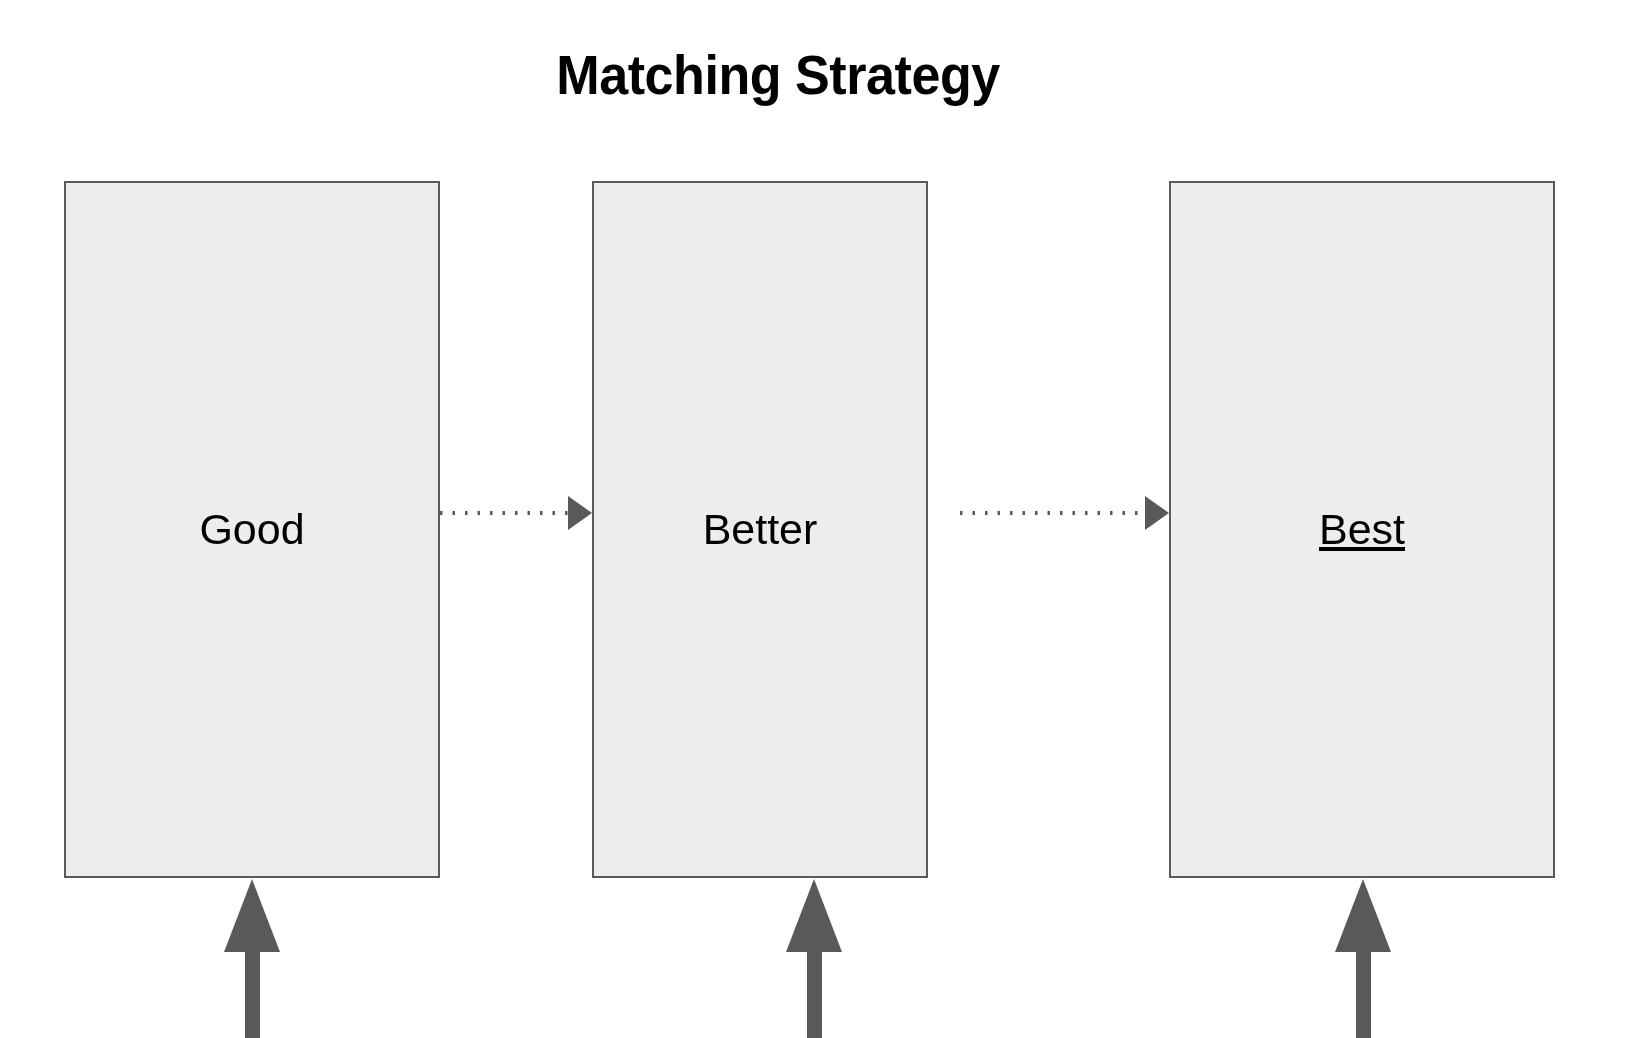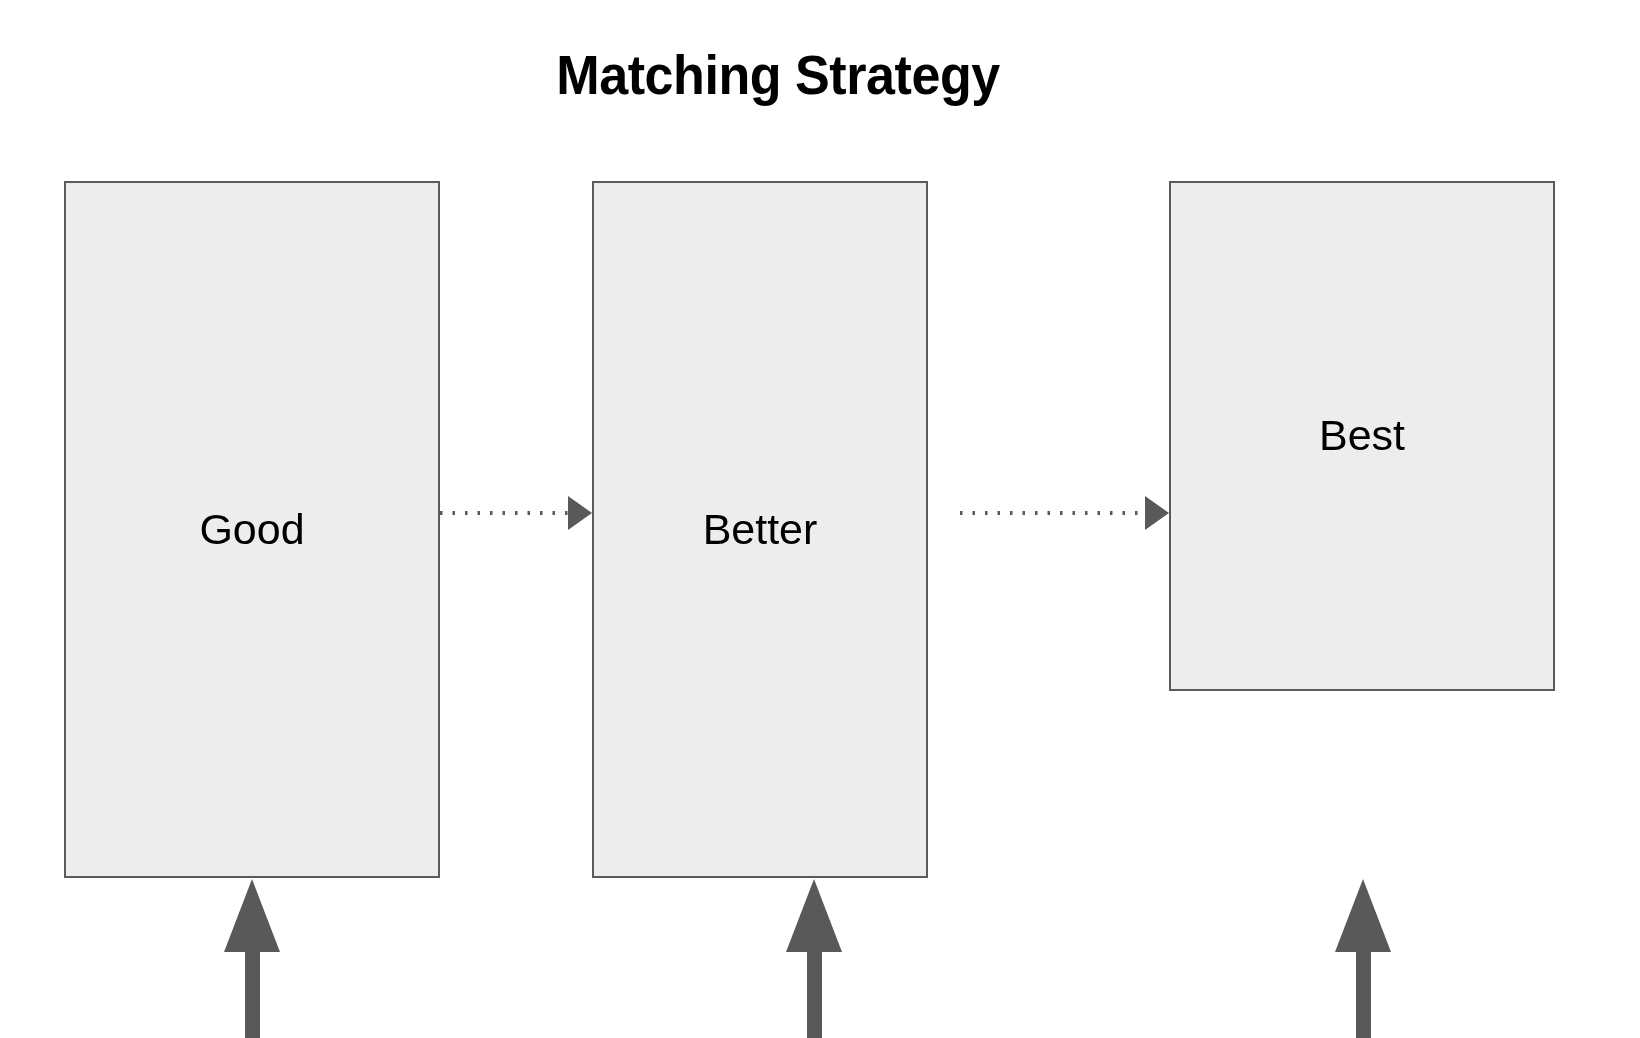--- a/index.html
+++ b/index.html
@@ -108,17 +108,17 @@
   </svg>
 
   <div class="node-box" id="box-good" style="left:64px; top:181px; width:376px; height:697px;">
     <span class="node-label">Good</span>
   </div>
 
   <div class="node-box" id="box-better" style="left:592px; top:181px; width:336px; height:697px;">
     <span class="node-label">Better</span>
   </div>
 
-  <div class="node-box" id="box-best" style="left:1169px; top:181px; width:386px; height:510px;">
+  <div class="node-box" id="box-best" style="left:1169px; top:181px; width:386px; height:697px;text-decoration:underline;">
     <span class="node-label">Best</span>
   </div>
 
 </div>
 
 </body></html>

